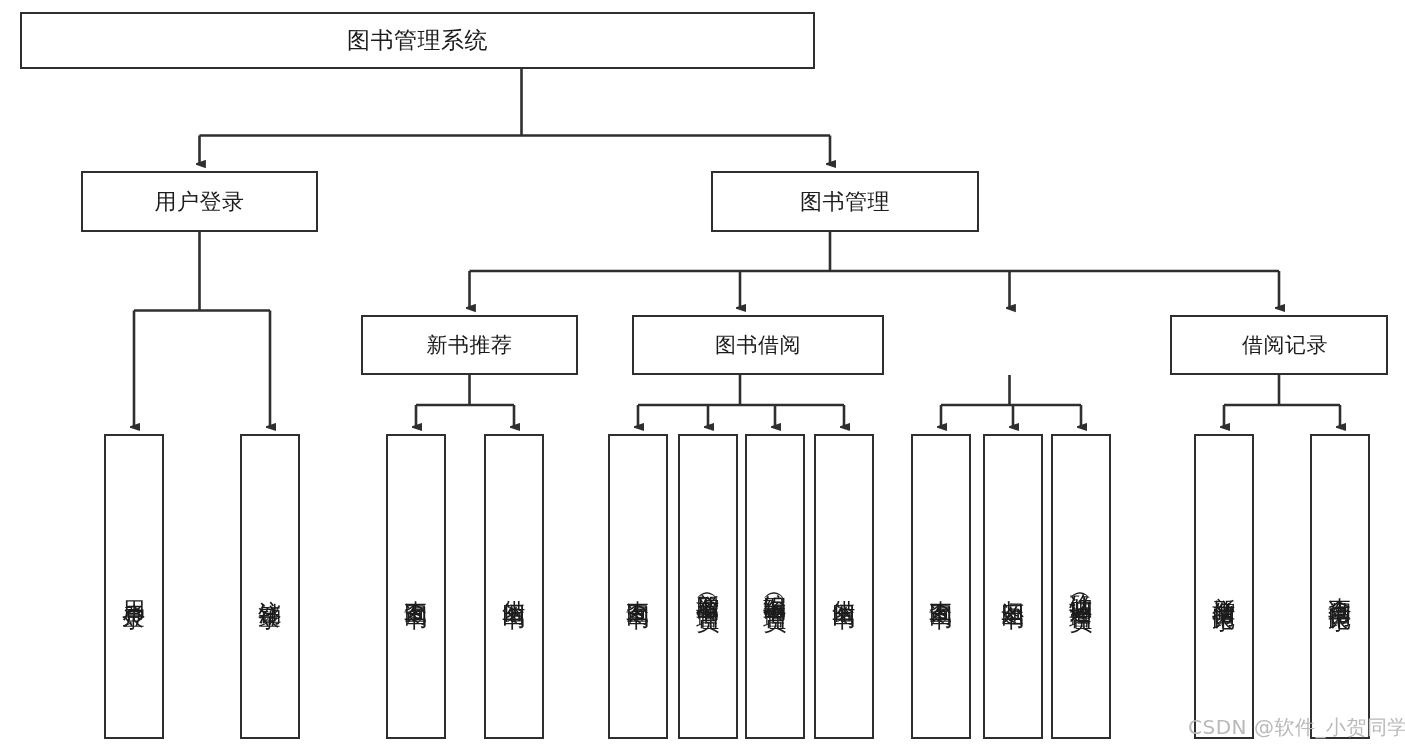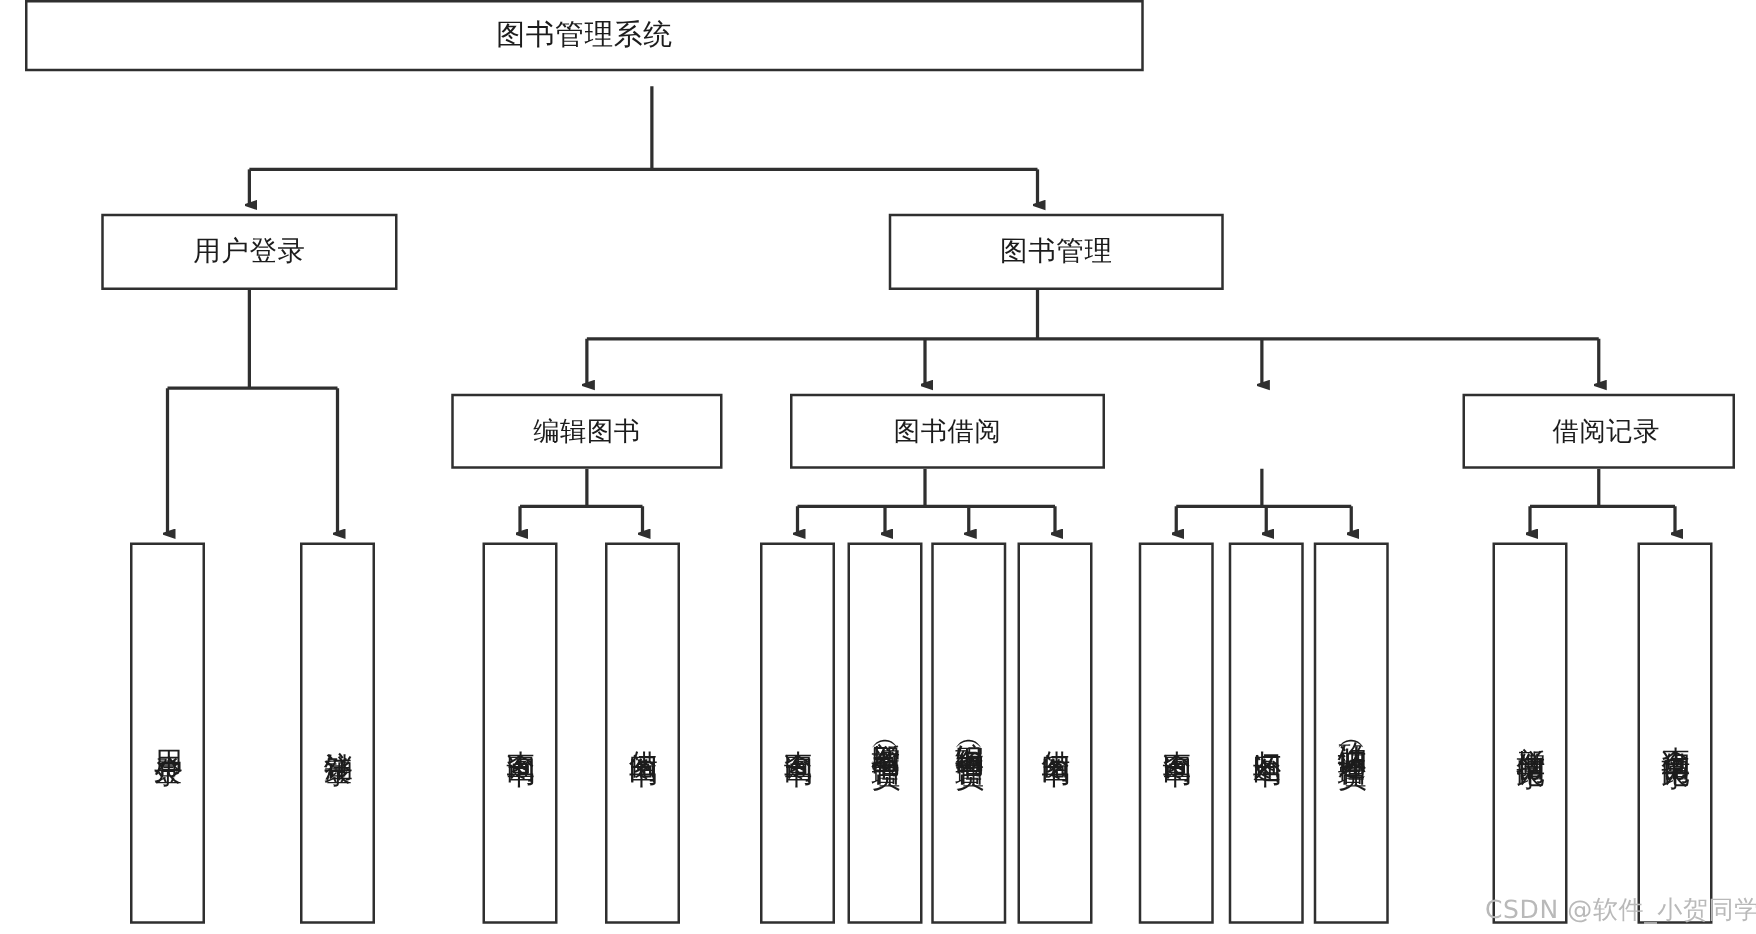--- a/index.html
+++ b/index.html
@@ -120,33 +120,33 @@
       <path d="M1013,405 L1013,427" marker-end="url(#arrowhead)"></path>
       <path d="M1081,405 L1081,427" marker-end="url(#arrowhead)"></path>
 
       <path d="M1279,375 L1279,405"></path>
       <path d="M1224,405 L1340,405"></path>
       <path d="M1224,405 L1224,427" marker-end="url(#arrowhead)"></path>
       <path d="M1340,405 L1340,427" marker-end="url(#arrowhead)"></path>
     </g>
   </svg>
 
-  <div class="node root" id="node-root" style="left: 20px; top: 0; width: 895px; height: 57px; align-items: center;">
+  <div class="node root" id="node-root" style="left: 20px; top: 12px; width: 795px; height: 57px; align-items: center;">
     <span class="label">图书管理系统</span>
   </div>
 
   <div class="node level2" id="node-l2-0" style="left: 81px; top: 171px; width: 237px; height: 61px;">
     <span class="label">用户登录</span>
   </div>
   <div class="node level2" id="node-l2-1" style="left: 711px; top: 171px; width: 268px; height: 61px;">
     <span class="label">图书管理</span>
   </div>
 
   <div class="node level3" id="node-l3-0" style="left: 361px; top: 315px; width: 217px; height: 60px;">
-    <span class="label">编辑图书</span>
+    <span class="label">新书推荐</span>
   </div>
   <div class="node level3" id="node-l3-1" style="left: 632px; top: 315px; width: 252px; height: 60px;">
     <span class="label">图书借阅</span>
   </div>
   <div class="node level3" id="node-l3-3" style="left: 1170px; top: 315px; width: 218px; height: 60px; padding-left: 12px;">
     <span class="label">借阅记录</span>
   </div>
 
   <div class="node leaf" id="node-leaf-0" style="left: 104px; top: 434px; width: 60px; height: 305px;">
     <span class="label">用户登录</span>

